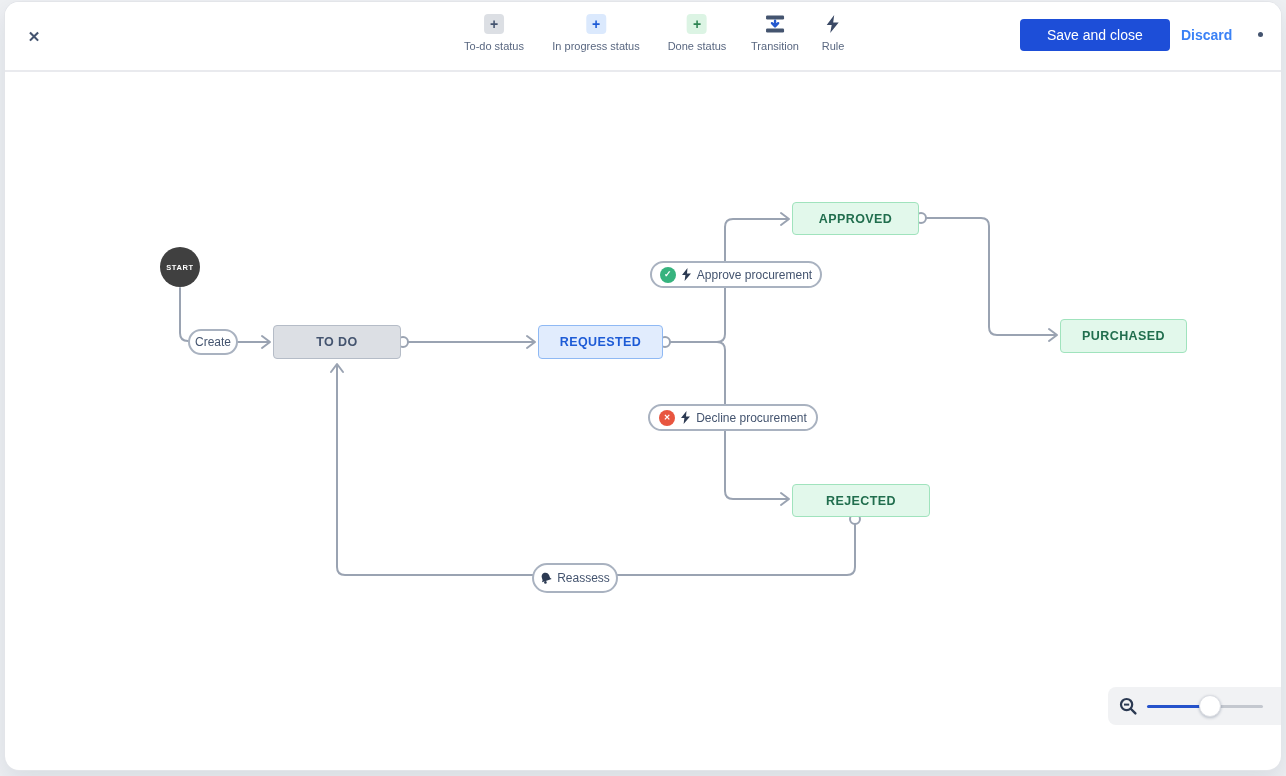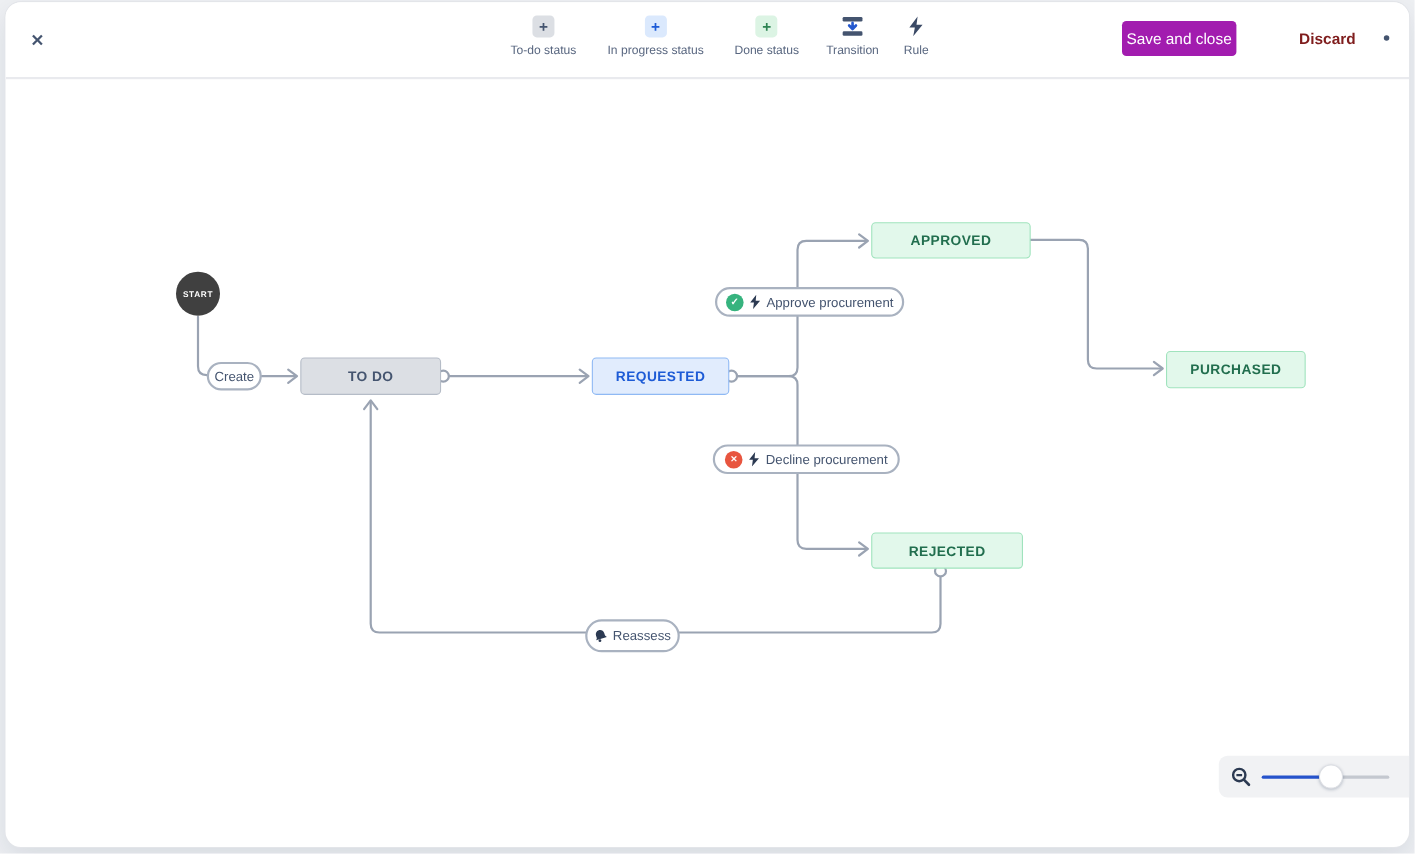--- a/index.html
+++ b/index.html
@@ -46,27 +46,27 @@
     width:20px; height:20px; border-radius:4px;
     display:flex; align-items:center; justify-content:center;
     font-size:14px; font-weight:700; line-height:1;
   }
   .sq-todo { background:#dcdfe4; color:#44546f; }
   .sq-inprogress { background:#dbe9fd; color:#1d5bd6; }
   .sq-done { background:#dcf4e4; color:#2e8453; }
   .tool-svg { width:20px; height:20px; }
 
   .save-btn {
-    position:absolute; left:1015px; top:17px; height:32px; padding:0 4px;
-    background:#a21caf; color:#fff; border:none; border-radius:4px;
+    position:absolute; left:1015px; top:17px; height:32px; padding:0 27px;
+    background:#1d4ed8; color:#fff; border:none; border-radius:4px;
     font-family:inherit; font-size:14px; font-weight:500; cursor:pointer;
   }
   .discard-btn {
     position:absolute; left:1168px; top:17px; height:32px; padding:0 8px;
-    background:transparent; color:#7f1d1d; border:none; border-radius:4px;
+    background:transparent; color:#3b82f6; border:none; border-radius:4px;
     font-family:inherit; font-size:14px; font-weight:600; cursor:pointer;
   }
   .more-dot {
     position:absolute; left:1253px; top:30px; width:5px; height:5px;
     border-radius:50%; background:#44546f; cursor:pointer;
   }
 
   
   .wires { position:absolute; left:0; top:0; z-index:1; }
   .node, .pill, .start-node { z-index:5; }
@@ -81,21 +81,21 @@
     position:absolute; display:flex; align-items:center; justify-content:center;
     font-size:12.5px; font-weight:700; letter-spacing:.4px;
     border-radius:4px; border:1px solid; cursor:pointer;
   }
   .cat-todo       { background:#dcdfe4; border-color:#b5bcc7; color:#44546f; }
   .cat-inprogress { background:#e1ecfd; border-color:#8fb9f4; color:#1d5bd6; }
   .cat-done       { background:#e2f8eb; border-color:#a0e3bd; color:#216e4e; }
 
   .node-todo      { left:268px; top:323px; width:128px; height:34px; }
   .node-requested { left:533px; top:323px; width:125px; height:34px; }
-  .node-approved  { left:787px; top:200px; width:145px; height:33px; }
+  .node-approved  { left:787px; top:200px; width:127px; height:33px; }
   .node-purchased { left:1055px; top:317px; width:127px; height:34px; }
   .node-rejected  { left:787px; top:482px; width:138px; height:33px; }
 
   .pill {
     position:absolute; display:flex; align-items:center; justify-content:center; gap:5px;
     background:#fff; border:2px solid #a9b2c0; border-radius:15px;
     color:#44546f; font-size:12px; font-weight:500; cursor:pointer; white-space:nowrap;
   }
   .pill-create   { left:183px; top:327px; width:50px; height:26px; }
   .pill-approve  { left:645px; top:259px; width:172px; height:27px; }

